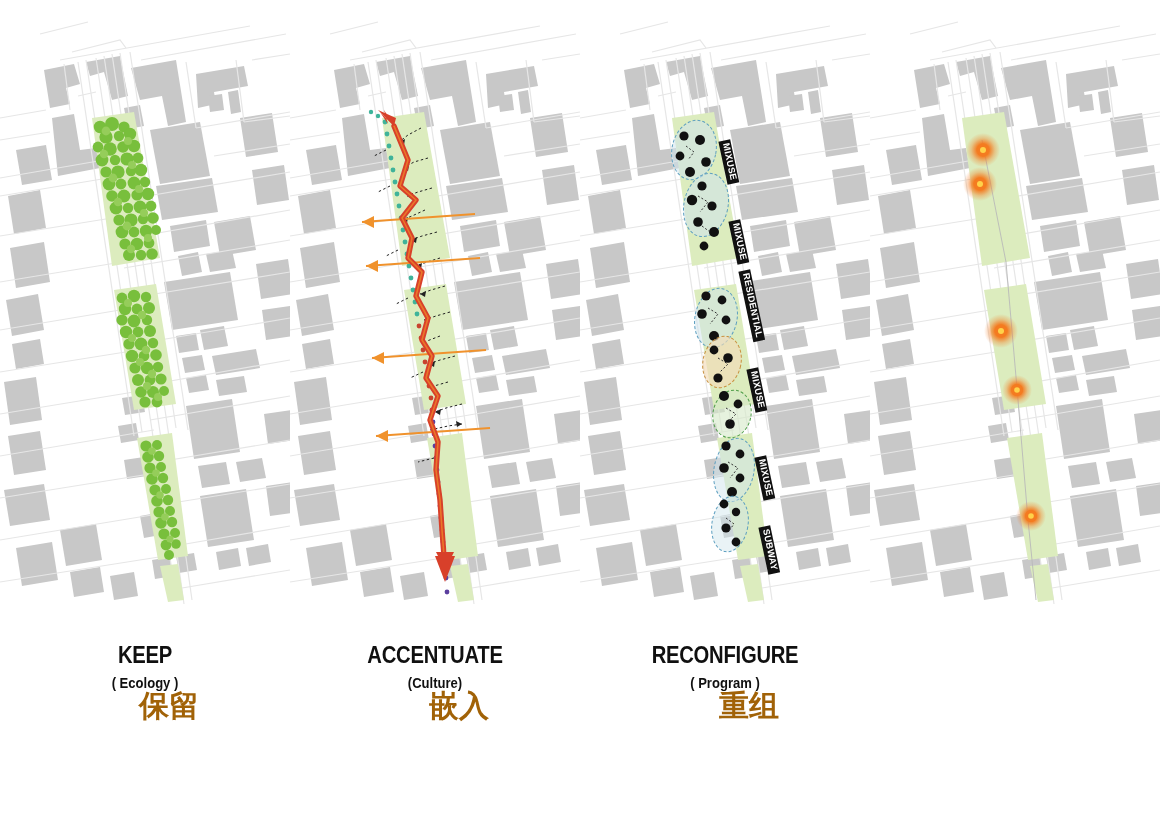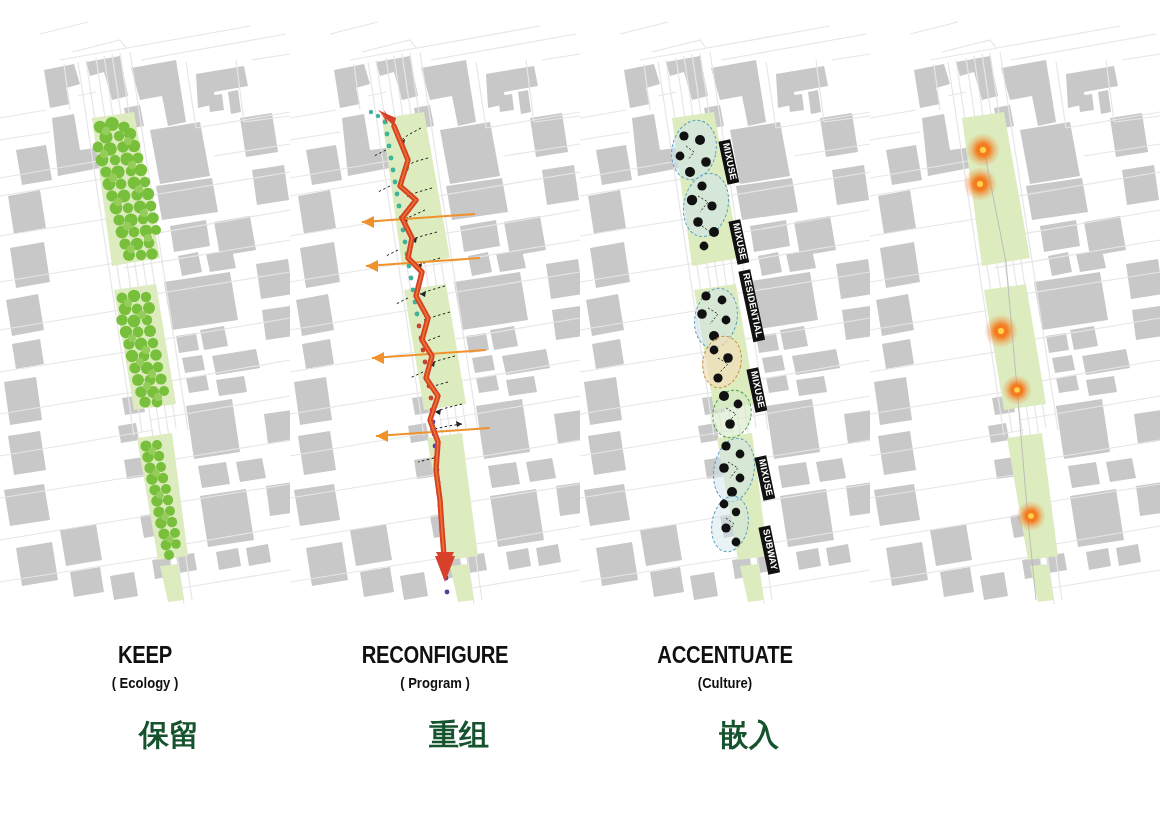--- a/index.html
+++ b/index.html
@@ -16,21 +16,21 @@
     color:#101010;margin-top:24px;line-height:1;
     transform:scaleX(0.88);transform-origin:center;
   }
   .cap-sub{
     font-family:"Liberation Sans",sans-serif;
     font-weight:bold;font-size:14.5px;color:#101010;margin-top:9px;line-height:1;
     transform:scaleX(0.9);transform-origin:center;
   }
   .cap-cn{
     font-family:"DejaVu Sans",sans-serif;
-    font-weight:bold;font-size:30px;color:#14532d;margin-top:29px;line-height:1;padding-left:48px;
+    font-weight:bold;font-size:30px;color:#a16207;line-height:1;padding-left:48px;
   }
   .vlabel{position:absolute;transform-origin:0 0;}
   .vlabel span{
     display:inline-block;background:#111;color:#fff;
     font-family:"Liberation Sans",sans-serif;font-weight:bold;
     font-size:9.2px;letter-spacing:0.4px;padding:1.5px 3px 1.5px 3px;
     white-space:nowrap;line-height:1.05;
   }
 </style>
 </head>
@@ -564,25 +564,25 @@
   <div class="captions">
 
     <div class="caption">
       <div class="cap-title">KEEP</div>
       <div class="cap-sub">( Ecology )</div>
       <div class="cap-cn">保留</div>
     </div>
 
 
     <div class="caption">
+      <div class="cap-title">ACCENTUATE</div>
+      <div class="cap-sub">(Culture)</div>
+      <div class="cap-cn">嵌入</div>
+    </div>
+
+    <div class="caption">
       <div class="cap-title">RECONFIGURE</div>
       <div class="cap-sub">( Program )</div>
       <div class="cap-cn">重组</div>
     </div>
 
-    <div class="caption">
-      <div class="cap-title">ACCENTUATE</div>
-      <div class="cap-sub">(Culture)</div>
-      <div class="cap-cn">嵌入</div>
-    </div>
-
   </div>
 </div>
 
 </body></html>

